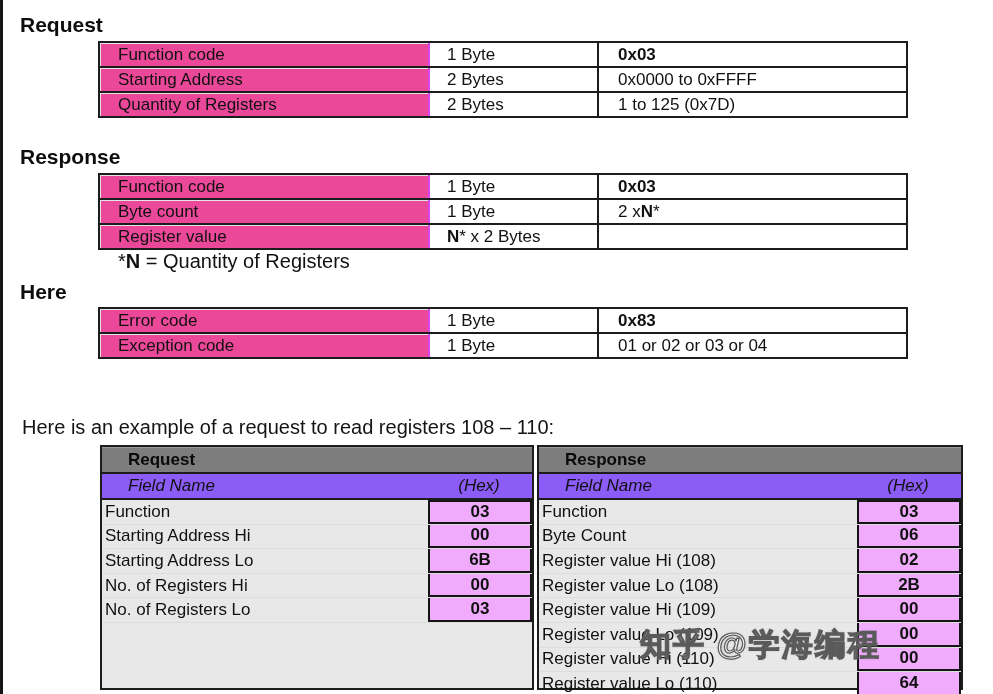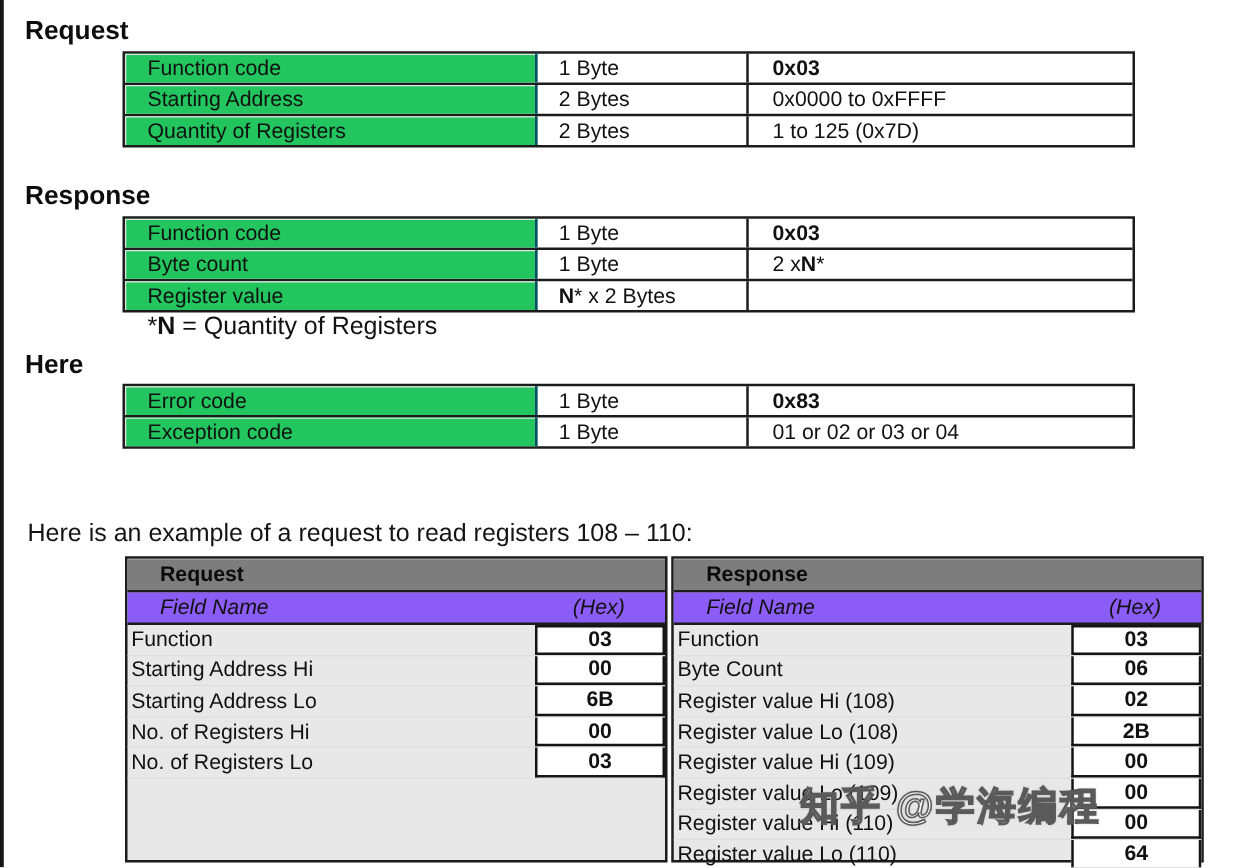--- a/index.html
+++ b/index.html
@@ -9,21 +9,21 @@
   }
   .left-rule{position:absolute;left:0;top:0;width:3px;height:694px;background:#151515;}
 
   .sec-heading{position:absolute;left:20px;font-size:21px;font-weight:bold;color:#0d0d0d;line-height:26px;}
 
   
   .spec-table{position:absolute;left:98px;width:810px;border:2px solid #1c1c1c;box-sizing:border-box;background:#fff;}
   .spec-row{display:grid;grid-template-columns:330px 169px 1fr;}
   .spec-row + .spec-row{border-top:2px solid #1c1c1c;}
   .spec-cell{font-size:17px;line-height:22px;padding:0 8px;height:23px;display:flex;align-items:center;box-sizing:border-box;}
-  .cell-label{background:#22c55e;border-right:2px solid #0c4a6e;padding-left:18px;box-shadow:inset 0 1px 0 #e4e4e4, inset 1px 0 0 #e4e4e4;text-align:right;}
+  .cell-label{background:#ec4899;border-right:2px solid #d946ef;padding-left:18px;box-shadow:inset 0 1px 0 #e4e4e4, inset 1px 0 0 #e4e4e4;text-align:right;}
   .cell-size{border-right:2px solid #1c1c1c;padding-left:17px;}
   .cell-value{padding-left:19px;}
   .bold{font-weight:bold;}
 
   .footnote{position:absolute;left:118px;top:249px;font-size:20px;line-height:25px;}
 
   .intro{position:absolute;left:22px;top:414px;font-size:20px;line-height:26px;color:#141414;}
 
   
   .example-table{position:absolute;left:100px;top:445px;width:863px;height:245px;display:flex;}
@@ -32,21 +32,21 @@
   .panel-response{flex:1;}
   .panel-header{height:25px;flex:none;background:#7d7d7d;border-bottom:2px solid #1c1c1c;display:flex;align-items:center;
     font-weight:bold;font-size:17px;color:#0a0a0a;padding-left:26px;box-shadow:inset 0 1px 0 #9a9a9a;}
   .panel-subheader{height:24px;flex:none;background:#8b5cf6;border-bottom:2px solid #1c1c1c;display:flex;align-items:center;
     font-style:italic;font-size:17px;}
   .sub-field{flex:1;padding-left:26px;}
   .sub-hex{width:106px;text-align:center;}
   .panel-body{flex:1;display:flex;flex-direction:column;}
   .ex-row{height:23.6px;flex:none;display:flex;align-items:stretch;border-bottom:1px solid #dddddd;}
   .ex-field{flex:1;display:flex;align-items:center;padding-left:3px;font-size:17px;}
-  .hex-box{width:104px;box-sizing:border-box;background:#ffffff;border:2px solid #141414;display:flex;align-items:center;justify-content:center;
+  .hex-box{width:104px;box-sizing:border-box;background:#f0abfc;border:2px solid #141414;display:flex;align-items:center;justify-content:center;
     font-weight:bold;font-size:17px;}
   .ex-row + .ex-row .hex-box{border-top:0;}
   .body-filler{flex:1;border-bottom:none;}
 
   
   .watermark{position:absolute;left:640px;top:624px;width:353px;font-size:31px;font-weight:bold;letter-spacing:2px;
     color:rgba(255,255,255,0.88);-webkit-text-stroke:1.2px #5a5a5a;text-shadow:0 0 2px rgba(80,80,80,0.6);white-space:nowrap;}
 </style>
 </head>
 <body>

